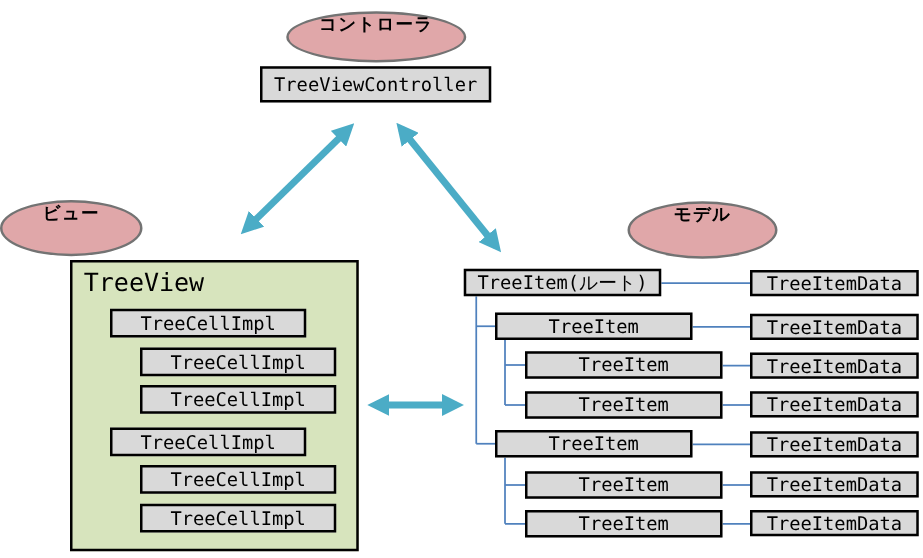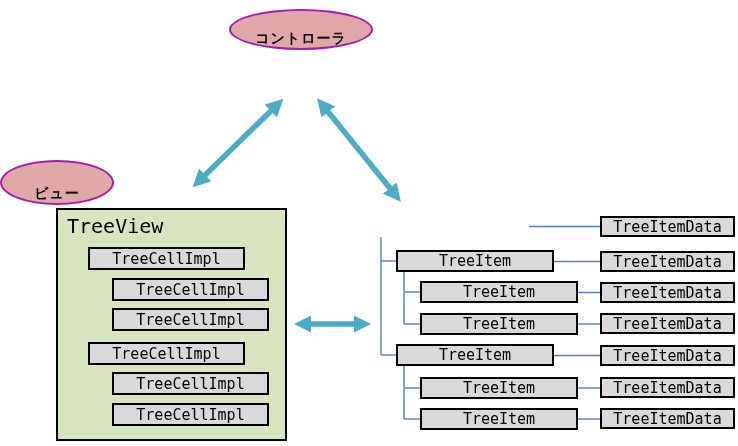--- a/index.html
+++ b/index.html
@@ -3,22 +3,22 @@
 <meta charset="utf-8">
 <style>
   html,body{margin:0;padding:0;background:#fff;}
   #stage{
     position:relative;width:738px;height:446px;background:#ffffff;
     font-family:"DejaVu Sans Mono","Liberation Mono",monospace;
     overflow:hidden;
   }
   .lines{position:absolute;left:0;top:0;width:738px;height:446px;}
   .ellipse{
-    position:absolute;border:2px solid #a21caf;border-radius:50%;
-    background:#E0A7A9;display:flex;align-items:flex-end;justify-content:center;
+    position:absolute;border:2px solid #737373;border-radius:50%;
+    background:#E0A7A9;display:flex;align-items:flex-start;justify-content:center;
     font-family:"DejaVu Sans",sans-serif;font-weight:bold;font-size:14px;color:#000;
     box-sizing:border-box;letter-spacing:1px;z-index:3;
   }
   .gbox{
     position:absolute;border:2px solid #000;background:#D9D9D9;
     display:flex;align-items:center;justify-content:center;
     font-size:15px;color:#000;box-sizing:border-box;white-space:nowrap;z-index:2;
   }
   .container-box{
     position:absolute;border:2px solid #000;background:#D7E4BD;
@@ -77,20 +77,23 @@
     <g stroke="#4BACC6" stroke-width="5.5">
       <line x1="197" y1="183" x2="279" y2="103" marker-start="url(#ah)" marker-end="url(#ah)"></line>
       <line x1="321" y1="103" x2="397" y2="197" marker-start="url(#ah)" marker-end="url(#ah)"></line>
       <line x1="300" y1="324" x2="365" y2="324" marker-start="url(#ah)" marker-end="url(#ah)"></line>
     </g>
   </svg>
 
   <div class="ellipse" style="left:229px;top:9px;width:144px;height:41px;">
     <span>コントローラ</span>
   </div>
+  <div class="gbox" style="left:208px;top:53px;width:185px;height:29px;">
+    <span>TreeViewController</span>
+  </div>
 
   <div class="ellipse" style="left:0;top:160px;width:114px;height:45px;">
     <span>ビュー</span>
   </div>
   <div class="container-box" style="left:56px;top:208px;width:231px;height:233px;"></div>
   <div class="container-label" style="left:67px;top:214px;">TreeView</div>
 
   <div class="gbox" style="left:88px;top:247px;width:157px;height:23px;">
     <span>TreeCellImpl</span>
   </div>
@@ -103,21 +106,27 @@
   <div class="gbox" style="left:88px;top:342px;width:157px;height:23px;">
     <span>TreeCellImpl</span>
   </div>
   <div class="gbox" style="left:112px;top:372px;width:157px;height:23px;">
     <span>TreeCellImpl</span>
   </div>
   <div class="gbox" style="left:112px;top:403px;width:157px;height:23px;">
     <span>TreeCellImpl</span>
   </div>
 
+  <div class="ellipse" style="left:502px;top:161px;width:120px;height:46px;">
+    <span>モデル</span>
+  </div>
 
+  <div class="gbox" style="left:371px;top:215px;width:158px;height:22px;">
+    <span>TreeItem(ルート)</span>
+  </div>
   <div class="gbox" style="left:396px;top:250px;width:158px;height:22px;">
     <span>TreeItem</span>
   </div>
   <div class="gbox" style="left:420px;top:281px;width:158px;height:22px;">
     <span>TreeItem</span>
   </div>
   <div class="gbox" style="left:420px;top:313px;width:158px;height:22px;">
     <span>TreeItem</span>
   </div>
   <div class="gbox" style="left:396px;top:344px;width:158px;height:22px;">

